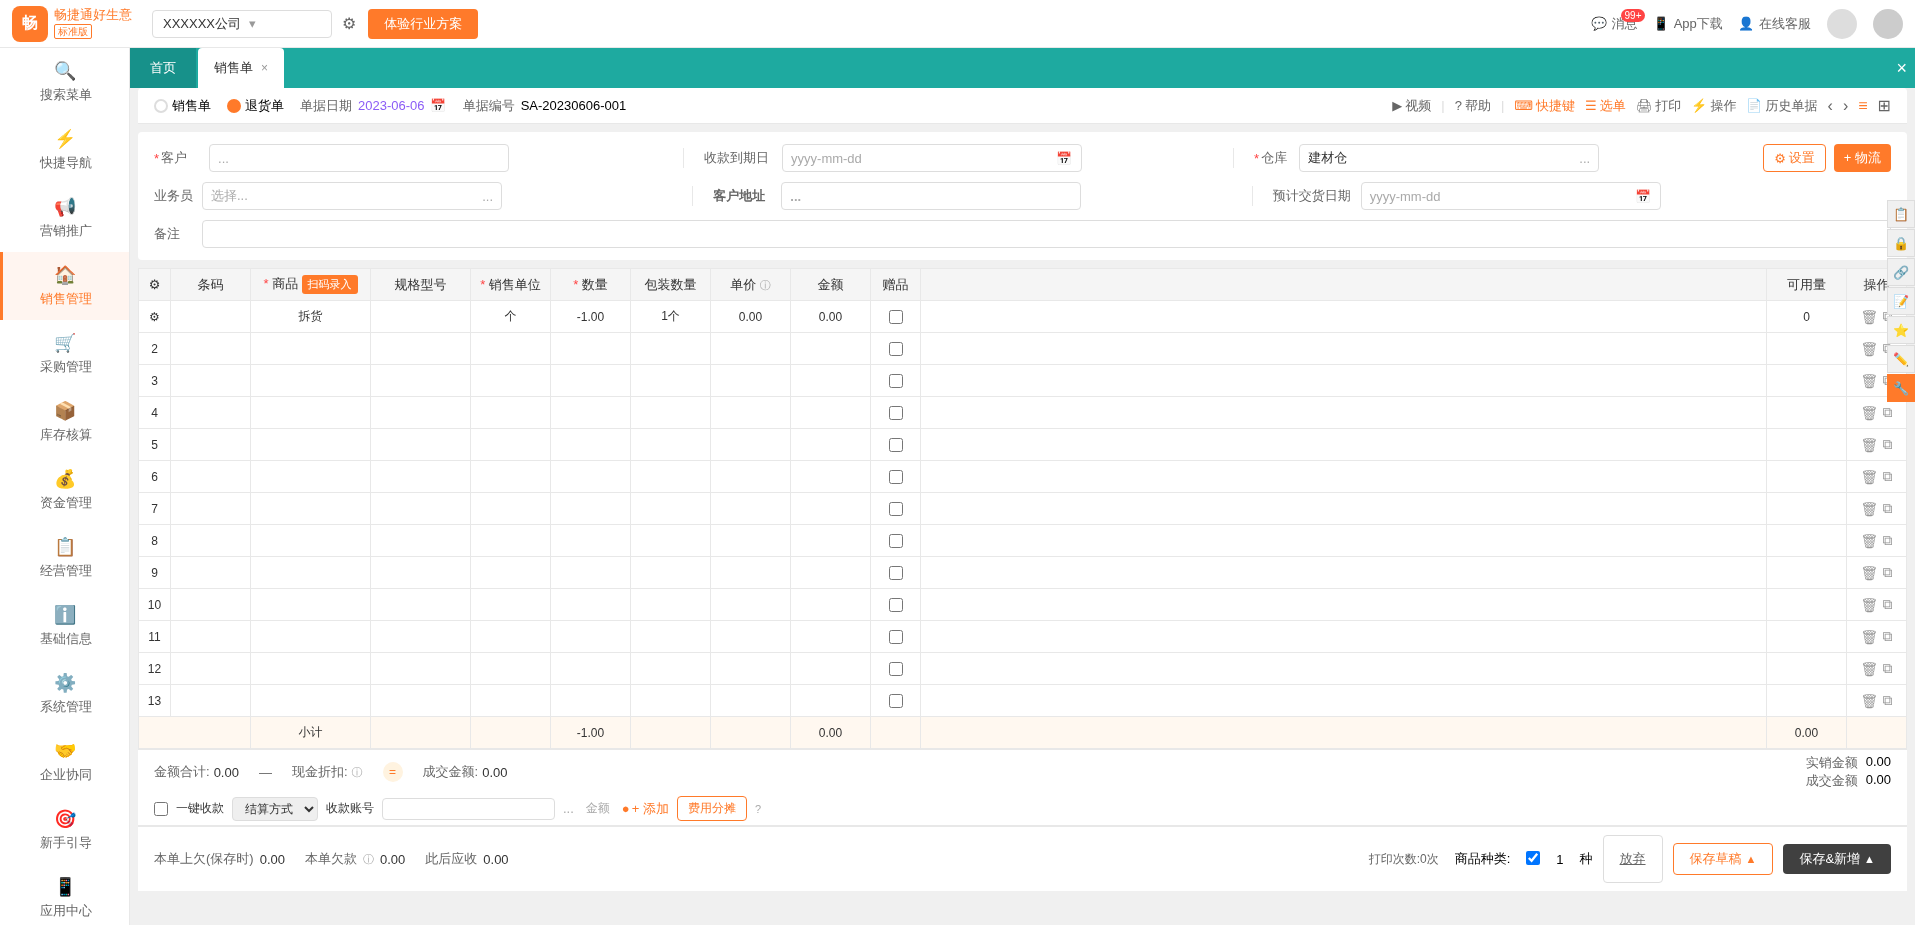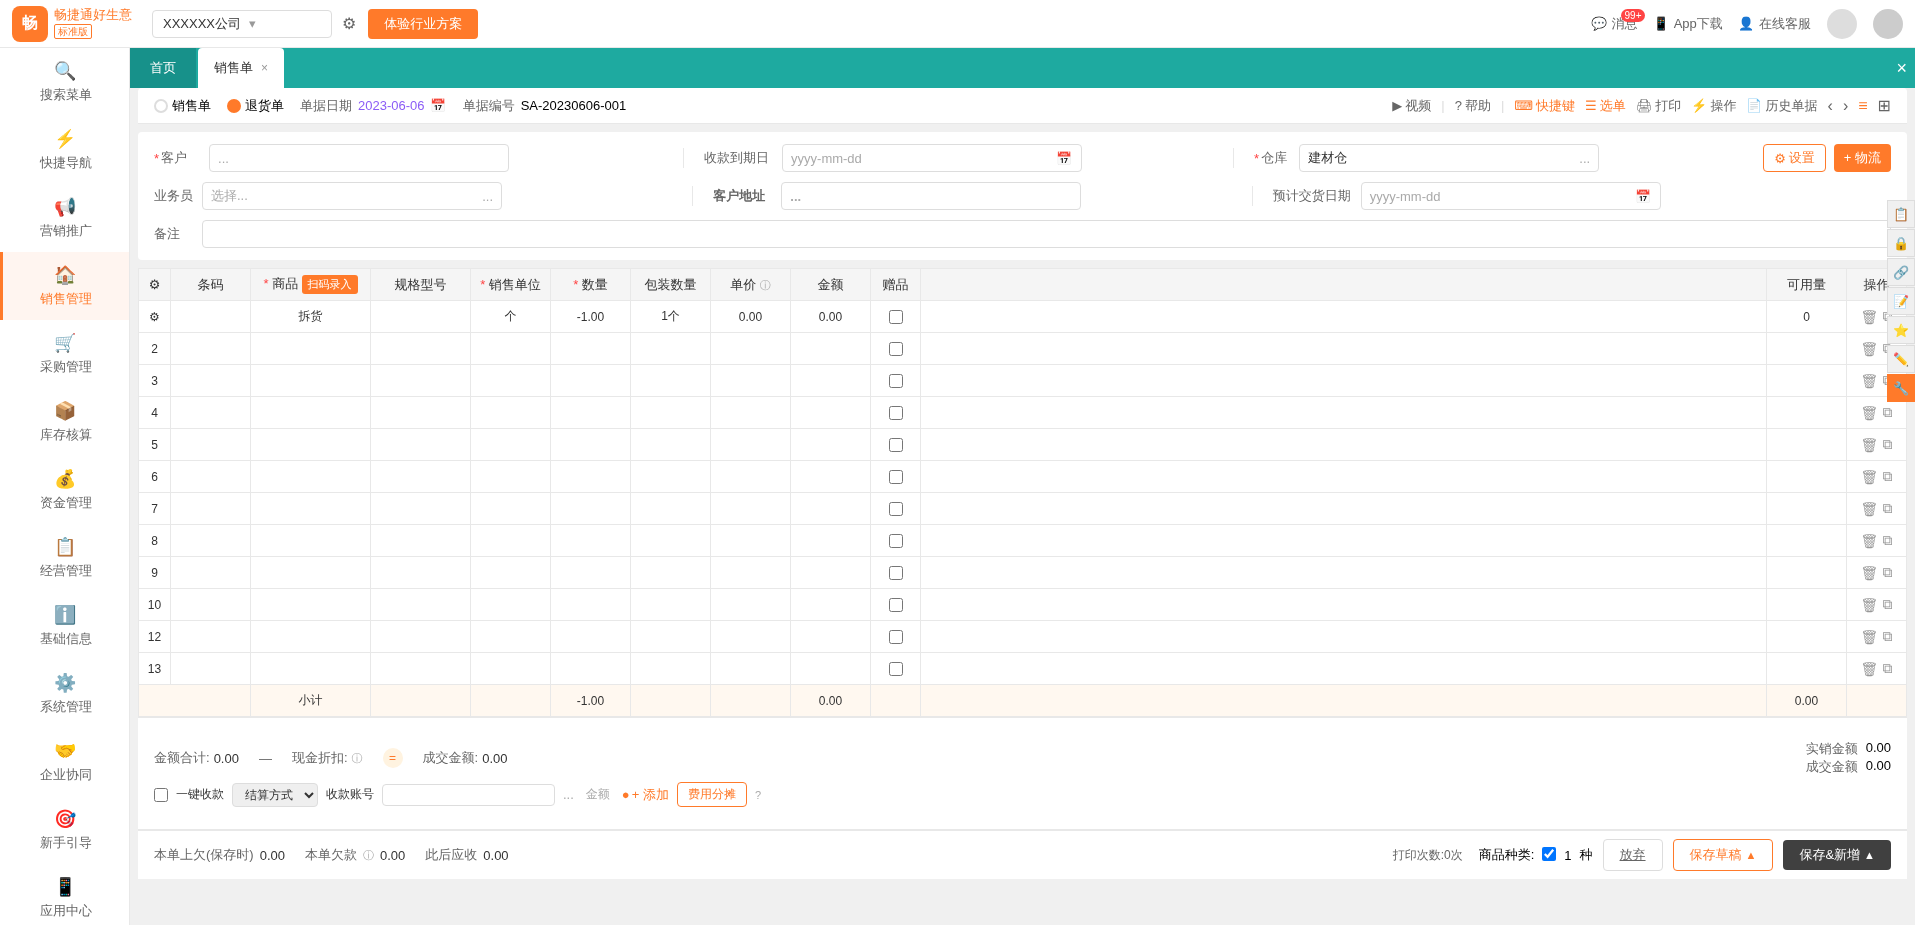--- a/index.html
+++ b/index.html
@@ -89,21 +89,21 @@
     .col-avail { width: 80px; }
     .col-ops { width: 60px; }
     .red-text { color: #ff4444; }
     .checkbox-cell { display: flex; align-items: center; justify-content: center; }
     input[type="checkbox"] { width: 14px; height: 14px; }
     .op-icons { display: flex; align-items: center; justify-content: center; gap: 4px; }
     .op-icon { color: #999; cursor: pointer; font-size: 14px; }
     .subtotal-row td { background: #fff8f0; font-weight: 500; }
 
     
-    .bottom-area { background: white; margin: 0 8px 0; border-top: 1px solid #e8e8e8; padding: 22px 16px; flex-shrink: 0; }
+    .bottom-area { background: white; margin: 0 8px 0; border-top: 1px solid #e8e8e8; padding: 4px 16px; flex-shrink: 0; }
     .summary-row { display: flex; align-items: center; gap: 16px; }
     .summary-item { display: flex; align-items: center; gap: 4px; font-size: 13px; }
     .summary-label { color: #666; }
     .summary-value { color: #333; font-weight: 500; }
     .minus-sign { color: #666; margin: 0 4px; }
     .equal-sign { color: #ff7a2a; margin: 0 4px; cursor: pointer; background: #fff3e0; border-radius: 50%; width: 20px; height: 20px; display: flex; align-items: center; justify-content: center; font-size: 12px; }
     .deal-amount { color: #333; }
 
     
     .payment-row { display: flex; align-items: center; gap: 8px; margin-top: 6px; }
@@ -112,26 +112,26 @@
     .payment-select { border: 1px solid #ddd; border-radius: 4px; padding: 3px 8px; font-size: 12px; color: #333; min-width: 80px; }
     .payment-input { border: 1px solid #ddd; border-radius: 4px; padding: 3px 8px; font-size: 12px; min-width: 80px; }
     .add-btn { background: none; border: none; color: #ff7a2a; cursor: pointer; font-size: 12px; display: flex; align-items: center; gap: 2px; }
     .expense-btn { background: white; border: 1px solid #ff7a2a; color: #ff7a2a; border-radius: 4px; padding: 3px 10px; cursor: pointer; font-size: 12px; }
 
     
     .footer-bar { background: white; border-top: 2px solid #e8e8e8; padding: 8px 16px; display: flex; align-items: center; flex-shrink: 0; margin: 0 8px; }
     .footer-stat { display: flex; align-items: center; gap: 6px; font-size: 12px; color: #666; margin-right: 20px; }
     .footer-value { color: #333; }
     .footer-right { margin-left: auto; display: flex; align-items: center; gap: 10px; }
-    .abandon-btn { background: white; border: 1px solid #ddd; color: #666; border-radius: 4px; padding: 6px 16px; cursor: pointer; font-size: 13px; text-decoration: underline; }
+    .abandon-btn { background: white; border: 1px solid #ddd; color: #666; border-radius: 4px; padding: 14px 16px; cursor: pointer; font-size: 13px; text-decoration: underline; }
     .save-draft-btn { background: white; border: 1px solid #ff7a2a; color: #ff7a2a; border-radius: 4px; padding: 6px 16px; cursor: pointer; font-size: 13px; display: flex; align-items: center; gap: 4px; }
     .save-new-btn { background: #404040; border: none; color: white; border-radius: 4px; padding: 6px 16px; cursor: pointer; font-size: 13px; display: flex; align-items: center; gap: 4px; }
     .btn-arrow { font-size: 11px; }
     .print-count { color: #666; font-size: 12px; margin-right: 6px; }
-    .product-type { display: flex; align-items: center; gap: 8px; font-size: 12px; justify-content: flex-end; }
+    .product-type { display: flex; align-items: center; gap: 16px; font-size: 12px; justify-content: flex-end; }
 
     
     .right-tools { position: fixed; right: 0; top: 200px; display: flex; flex-direction: column; gap: 1px; }
     .right-tool { width: 28px; height: 28px; background: #f0f0f0; border: 1px solid #ddd; display: flex; align-items: center; justify-content: center; cursor: pointer; color: #666; font-size: 13px; }
     .right-tool.orange { background: #ff7a2a; color: white; border-color: #ff7a2a; }
 
     .info-icon { color: #aaa; font-size: 11px; cursor: pointer; }
 
     .col-settings { width: 32px; }
     .gear-cell { color: #666; cursor: pointer; }
@@ -655,20 +655,44 @@
                 <td></td>
                 <td></td>
                 <td>
                   <div class="op-icons">
                     <span class="op-icon">🗑</span>
                     <span class="op-icon">⧉</span>
                   </div>
                 </td>
               </tr>
             <tr>
+                <td>11</td>
+                <td></td>
+                <td></td>
+                <td></td>
+                <td></td>
+                <td></td>
+                <td></td>
+                <td></td>
+                <td></td>
+                <td>
+                  <div class="checkbox-cell">
+                    <input type="checkbox" style="">
+                  </div>
+                </td>
+                <td></td>
+                <td></td>
+                <td>
+                  <div class="op-icons">
+                    <span class="op-icon">🗑</span>
+                    <span class="op-icon">⧉</span>
+                  </div>
+                </td>
+              </tr>
+            <tr>
                 <td>12</td>
                 <td></td>
                 <td></td>
                 <td></td>
                 <td></td>
                 <td></td>
                 <td></td>
                 <td></td>
                 <td></td>
                 <td>

